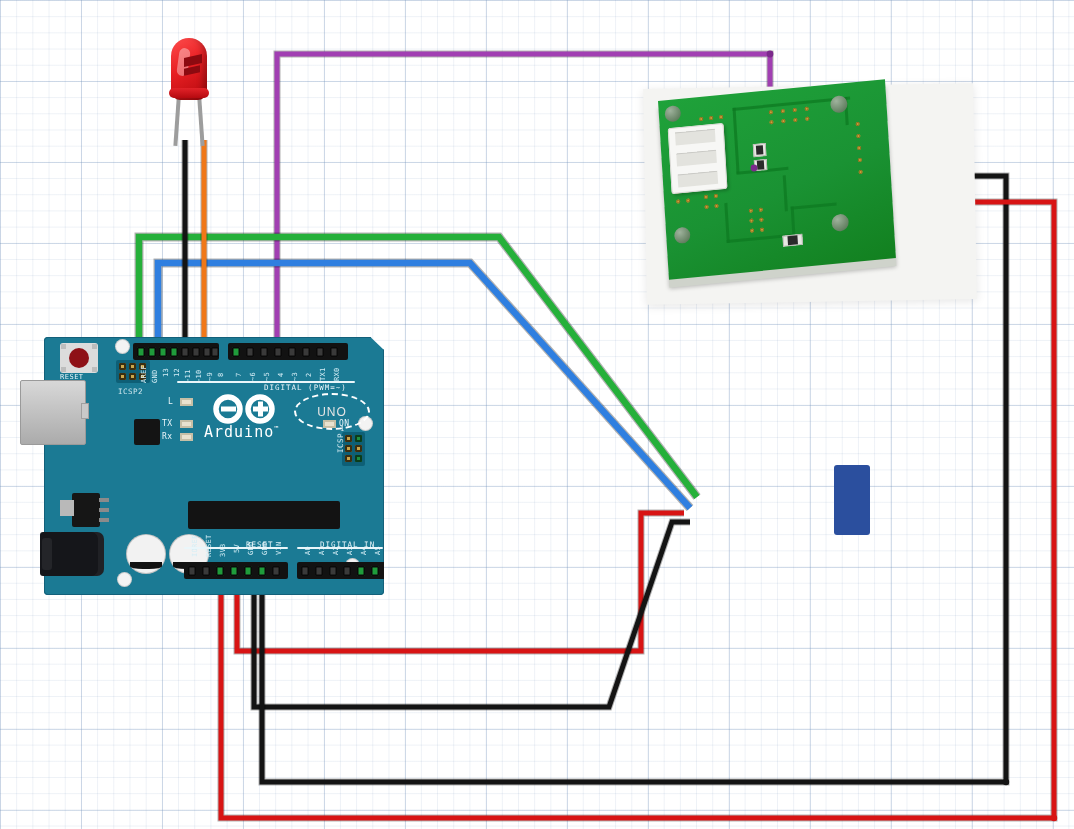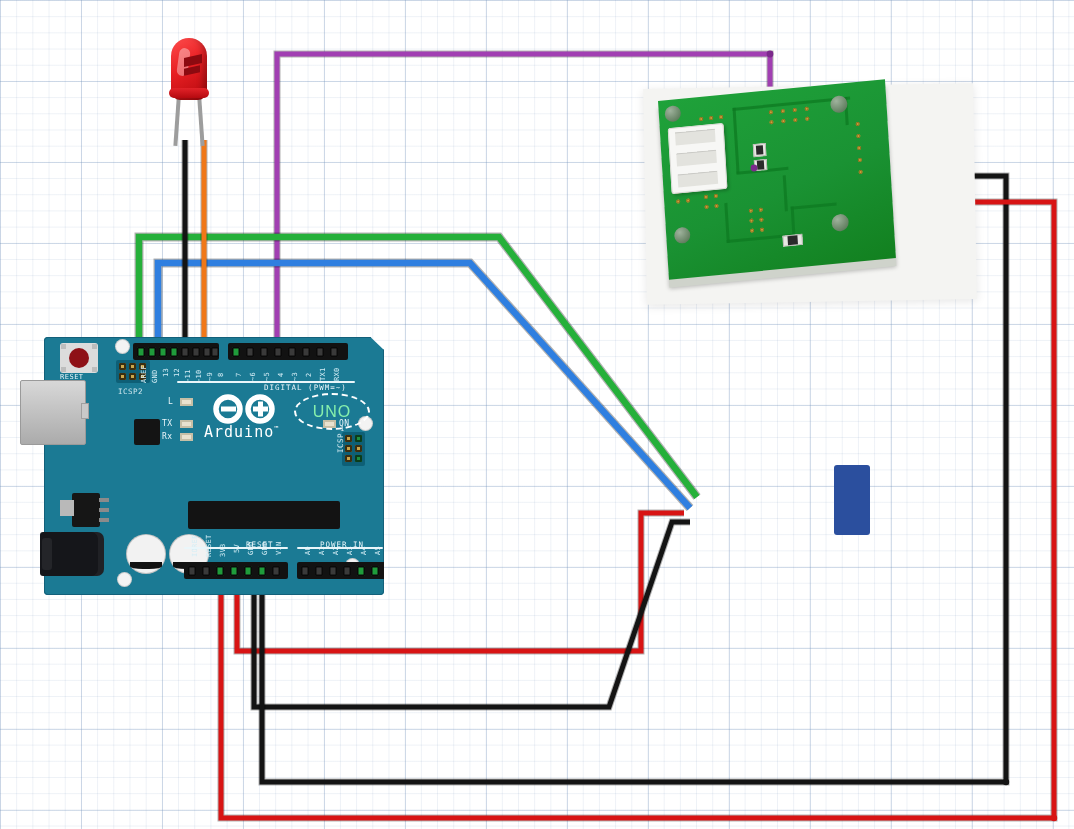--- a/index.html
+++ b/index.html
@@ -72,21 +72,21 @@
 
   .whiteline{position:absolute;background:#eaf6fa;height:2px;border-radius:1px;}
   .sectlbl{position:absolute;color:#eaf6fa;font-family:"DejaVu Sans Mono",monospace;font-size:7.5px;letter-spacing:1px;white-space:nowrap;}
 
   .chip-blk{position:absolute;background:#141414;border-radius:2px;}
   .led-smd{position:absolute;width:13px;height:8px;background:#e9e2cf;border-radius:1px;box-shadow:inset 0 0 0 2px #c7bfa6;}
   .txt-sm{position:absolute;color:#eaf6fa;font-family:"DejaVu Sans Mono",monospace;font-size:8px;letter-spacing:.5px;}
 
   .logo-inf{position:absolute;left:163px;top:56px;width:80px;height:32px;}
   .uno-oval{position:absolute;left:250px;top:56px;width:72px;height:33px;border:2px dashed #fff;border-radius:50%;}
-  .uno-oval span{position:absolute;inset:0;display:flex;align-items:center;justify-content:center;color:#86efac;font-size:16px;font-family:"Liberation Sans",sans-serif;letter-spacing:1px;}
+  .uno-oval span{position:absolute;inset:0;display:flex;align-items:center;justify-content:center;color:#e5e5e5;font-size:12px;font-family:"Liberation Sans",sans-serif;letter-spacing:1px;}
   .arduino-word{position:absolute;left:160px;top:86px;color:#fff;font-size:15px;font-family:"DejaVu Sans Mono",monospace;letter-spacing:1px;}
   .arduino-word sup{font-size:7px;}
 
   .xtal{position:absolute;border-radius:50%;background:#f2f2f2;box-shadow:0 0 0 1px #c2c2c2;}
   .xtal:after{content:"";position:absolute;left:8%;bottom:4px;width:84%;height:7px;background:#111;border-radius:0 0 40% 40%;}
   .reg{position:absolute;left:28px;top:156px;width:28px;height:34px;background:#161616;border-radius:2px;}
   .reg:before{content:"";position:absolute;left:-12px;top:7px;width:14px;height:16px;background:#b9b9b9;}
   .reg i{position:absolute;right:-9px;width:10px;height:4px;background:#8b8b8b;}
   .bigchip{position:absolute;left:144px;top:164px;width:152px;height:28px;background:#131313;border-radius:2px;}
 
@@ -412,21 +412,21 @@
         <div class="sock on" style="left:60px;"></div>
         <div class="sock on" style="left:74px;"></div>
       </div>
       <div class="pinlbl" style="left:260px;top:218px;">A0</div>
       <div class="pinlbl" style="left:274px;top:218px;">A1</div>
       <div class="pinlbl" style="left:288px;top:218px;">A2</div>
       <div class="pinlbl" style="left:302px;top:218px;">A3</div>
       <div class="pinlbl" style="left:316px;top:218px;">A4</div>
       <div class="pinlbl" style="left:330px;top:218px;">A5</div>
       <div class="whiteline" style="left:253px;top:210px;width:86px;"></div>
-      <div class="sectlbl" style="left:276px;top:203px;">POWER IN</div>
+      <div class="sectlbl" style="left:276px;top:203px;">DIGITAL IN</div>
     </div>
   </div>
 
   <div class="oled">
     <div class="oled-pcb2"></div>
   </div>
 
   <svg id="wires-top" viewBox="0 0 1074 829">
     <circle cx="770" cy="54" r="3.4" fill="#7c2a8c"></circle>
     <circle cx="754" cy="168" r="3.4" fill="#7c2a8c"></circle>

